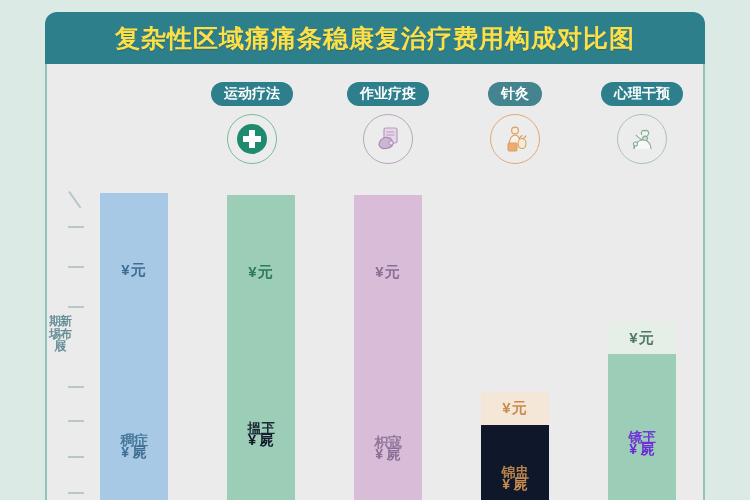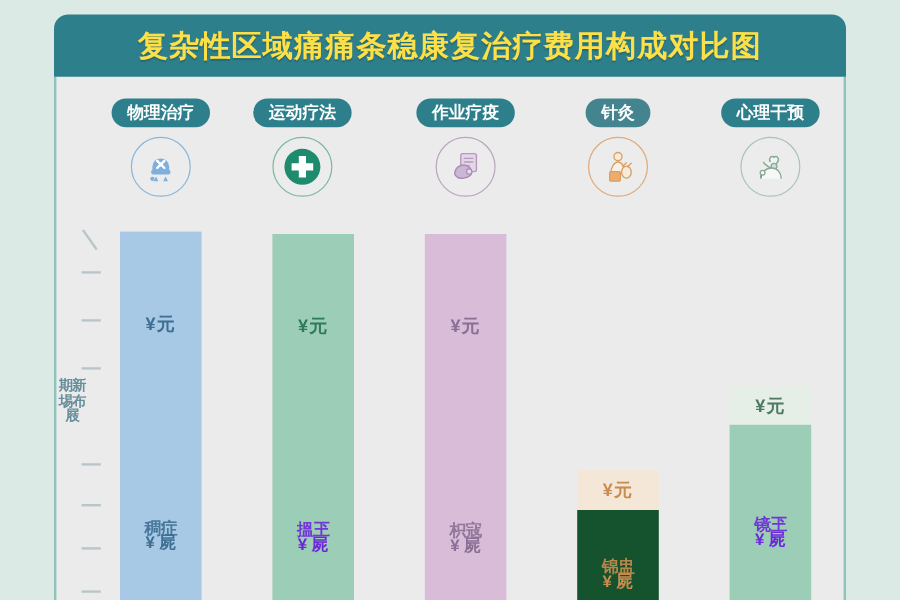--- a/index.html
+++ b/index.html
@@ -235,73 +235,60 @@
         <div class="bar-foot" style="top:240px;color:#3e6f92">
           <span class="sub">稠症</span>
           <span>¥ 屍</span>
         </div>
       </div>
     </div>
 
     <div class="bar-wrap" style="left:227px;height:305px">
       <div class="bar-body" style="height:305px;background:#9ccdb6">
         <div class="bar-mid-label" style="top:68px;color:#2f7a5c">¥元</div>
-        <div class="bar-foot" style="top:239px;color:#6d28d9">
+        <div class="bar-foot" style="top:226px;color:#0f172a">
           <span class="sub">搵玊</span>
           <span>¥ 屍</span>
         </div>
       </div>
     </div>
 
     <div class="bar-wrap" style="left:354px;height:305px">
       <div class="bar-body" style="height:305px;background:#d9bcd8">
         <div class="bar-mid-label" style="top:68px;color:#8b6f95">¥元</div>
         <div class="bar-foot" style="top:240px;color:#8b6f95">
           <span class="sub">枳寇</span>
           <span>¥ 屍</span>
         </div>
       </div>
     </div>
 
     <div class="bar-wrap" style="left:481px;height:108px">
       <div class="bar-cap" style="height:33px;background:#f5e7d8;color:#c98c4e">¥元</div>
-      <div class="bar-body" style="height:75px;background:#14532d">
+      <div class="bar-body" style="height:75px;background:#0f172a">
         <div class="bar-foot" style="top:40px;color:#c98c4e">
           <span class="sub">锦盅</span>
           <span>¥ 屍</span>
         </div>
       </div>
     </div>
 
     <div class="bar-wrap" style="left:608px;height:178px">
       <div class="bar-cap" style="height:32px;background:#e6efe7;color:#4e7a64">¥元</div>
       <div class="bar-body" style="height:146px;background:#9ccdb6">
         <div class="bar-foot" style="top:76px;color:#6d28d9">
           <span class="sub">镜玊</span>
           <span>¥ 屍</span>
         </div>
       </div>
     </div>
   </div>
 
   <div class="cat-row">
 
-    <div class="cat" style="left:74px;top:82px">
-      <div class="pill">物理治疗</div>
-      <div class="icon-circle" style="border:1.5px solid #8ab6d9">
-        <svg class="svg-ico" width="32" height="32" viewBox="0 0 32 32" aria-hidden="true">
-          <path d="M9 16a7 7 0 0 1 14 0v3H9z" fill="#7fb0dd"></path>
-          <rect x="8" y="18.5" width="16" height="4" rx="1.5" fill="#7fb0dd"></rect>
-          <path d="M13 11l6 6M19 11l-6 6" stroke="#ffffff" stroke-width="2" stroke-linecap="round"></path>
-          <circle cx="16" cy="14" r="1.6" fill="#ffffff"></circle>
-          <path d="M12 24l-2 4h4zM20 24l2 4h-4z" fill="#7fb0dd"></path>
-          <circle cx="9" cy="26" r="1.8" fill="#7fb0dd"></circle>
-        </svg>
-      </div>
-    </div>
 
     <div class="cat" style="left:192px;top:82px">
       <div class="pill">运动疗法</div>
       <div class="icon-circle" style="border:1.5px solid #7bb99c">
         <svg class="svg-ico" width="36" height="36" viewBox="0 0 36 36" aria-hidden="true">
           <circle cx="18" cy="18" r="15" fill="#1f8b6e"></circle>
           <path d="M15 9h6v6h6v6h-6v6h-6v-6H9v-6h6z" fill="#ffffff"></path>
         </svg>
       </div>
     </div>

